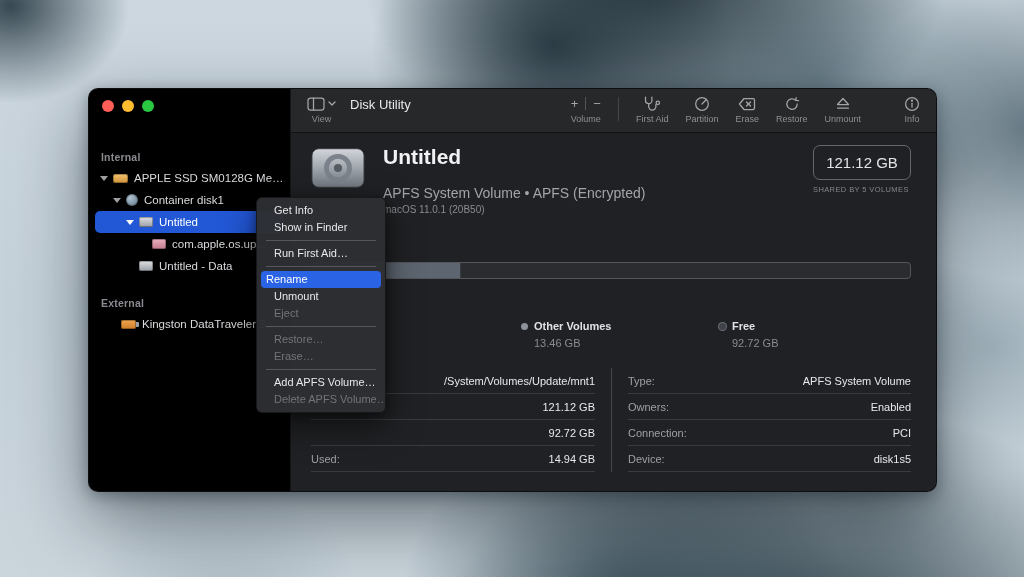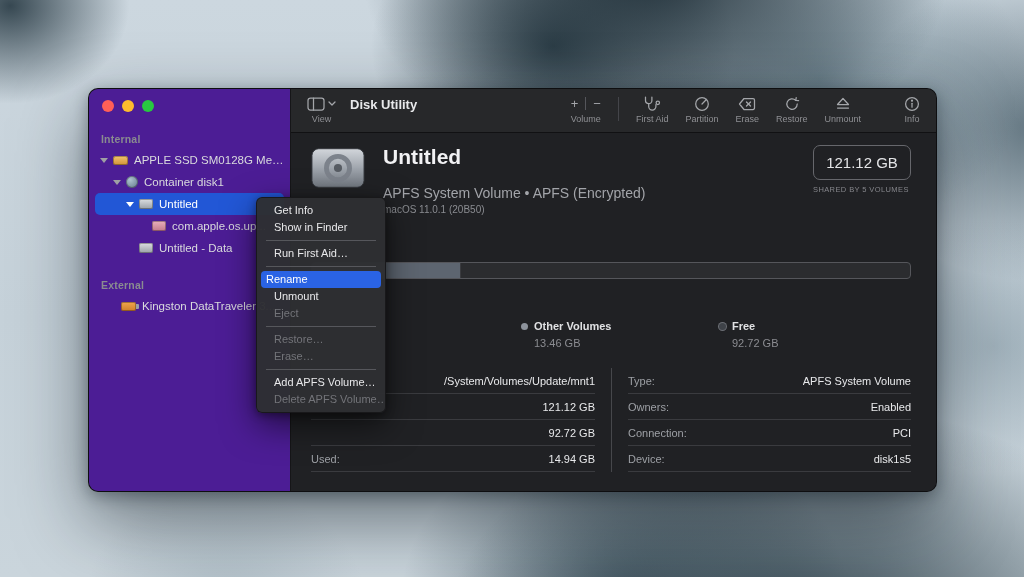--- a/index.html
+++ b/index.html
@@ -15,22 +15,22 @@
       radial-gradient(220px 180px at 97% 60%, rgba(120,142,154,.5), transparent 70%),
       radial-gradient(170px 140px at 1% 1%, rgba(38,56,66,.9), transparent 70%),
       radial-gradient(260px 220px at 101% 22%, rgba(56,78,90,.7), transparent 70%),
       radial-gradient(200px 160px at 22% 104%, rgba(150,168,178,.5), transparent 70%),
       linear-gradient(180deg,#ccd7df 0%,#c5d1d9 55%,#cad5dc 100%);}
   
   .window{position:absolute;left:88px;top:88px;width:847px;height:402px;border-radius:10px;
     display:flex;overflow:hidden;box-shadow:0 28px 70px rgba(10,20,28,.5),0 4px 16px rgba(10,20,28,.35);
     border:1px solid rgba(0,0,0,.55);background:#202124;}
   
-  .sidebar{width:202px;flex:none;background:#4c1d95;border-right:1px solid #161618;position:relative;
-    padding-top:38px;box-sizing:border-box;}
+  .sidebar{width:202px;flex:none;background:#000000;border-right:1px solid #161618;position:relative;
+    padding-top:56px;box-sizing:border-box;}
   .traffic{position:absolute;left:13px;top:11px;display:flex;gap:8px;}
   .tl{width:12px;height:12px;border-radius:50%;}
   .tl.red{background:#ff5f57;}.tl.yellow{background:#febc2e;}.tl.green{background:#28c840;}
   .side-section{font-size:10.5px;font-weight:bold;color:#8a8b90;padding:6px 0 4px 12px;letter-spacing:.2px;}
   .side-row{display:flex;align-items:center;height:22px;margin:0 6px;border-radius:5px;
     font-size:11.5px;color:#d9dadd;white-space:nowrap;overflow:hidden;}
   .side-row.selected{background:#2257d6;color:#fff;}
   .chev{flex:none;width:0;height:0;border-left:4px solid transparent;border-right:4px solid transparent;
     border-top:5px solid #9fa0a4;margin:0 5px 0 3px;}
   .selected .chev{border-top-color:#fff;}
@@ -44,21 +44,21 @@
   .sicon.usb::after{content:"";position:absolute;right:-3px;top:2px;width:3px;height:5px;background:#9aa0a7;border-radius:0 1px 1px 0;}
   .side-label{overflow:hidden;text-overflow:ellipsis;}
   .gap-before-external{height:14px;}
   
   .main{flex:1;display:flex;flex-direction:column;background:#202124;min-width:0;}
   .toolbar{height:44px;flex:none;background:#27282a;border-bottom:1px solid #111113;
     display:flex;align-items:flex-start;padding:6px 16px 0 16px;box-sizing:border-box;}
   .tb-btn{display:flex;flex-direction:column;align-items:center;gap:2px;color:#a4a6aa;}
   .tb-ico{height:17px;display:flex;align-items:center;gap:3px;}
   .tb-label{font-size:9px;color:#8f9094;}
-  .tb-title{font-size:13px;font-weight:bold;color:#e8e9eb;margin:2px 0 3px 14px;}
+  .tb-title{font-size:13px;font-weight:normal;color:#e8e9eb;margin:2px 0 3px 14px;}
   .tb-right{margin-left:auto;display:flex;align-items:flex-start;gap:17px;}
   .tb-sep{width:1px;height:24px;background:#44454a;margin-top:2px;}
   .pm{font-size:13px;color:#a4a6aa;line-height:15px;}
   .pm-div{width:1px;height:13px;background:#55565b;margin:0 4px;}
   svg.ticon{stroke:#a4a6aa;fill:none;stroke-width:1.25;stroke-linecap:round;stroke-linejoin:round;}
   .tb-info{margin-left:26px;text-align:right;}
   
   .content{position:relative;flex:1;padding:12px 25px 0 20px;box-sizing:border-box;}
   .head{display:flex;align-items:flex-start;}
   .head-text{margin-left:18px;min-width:0;}

